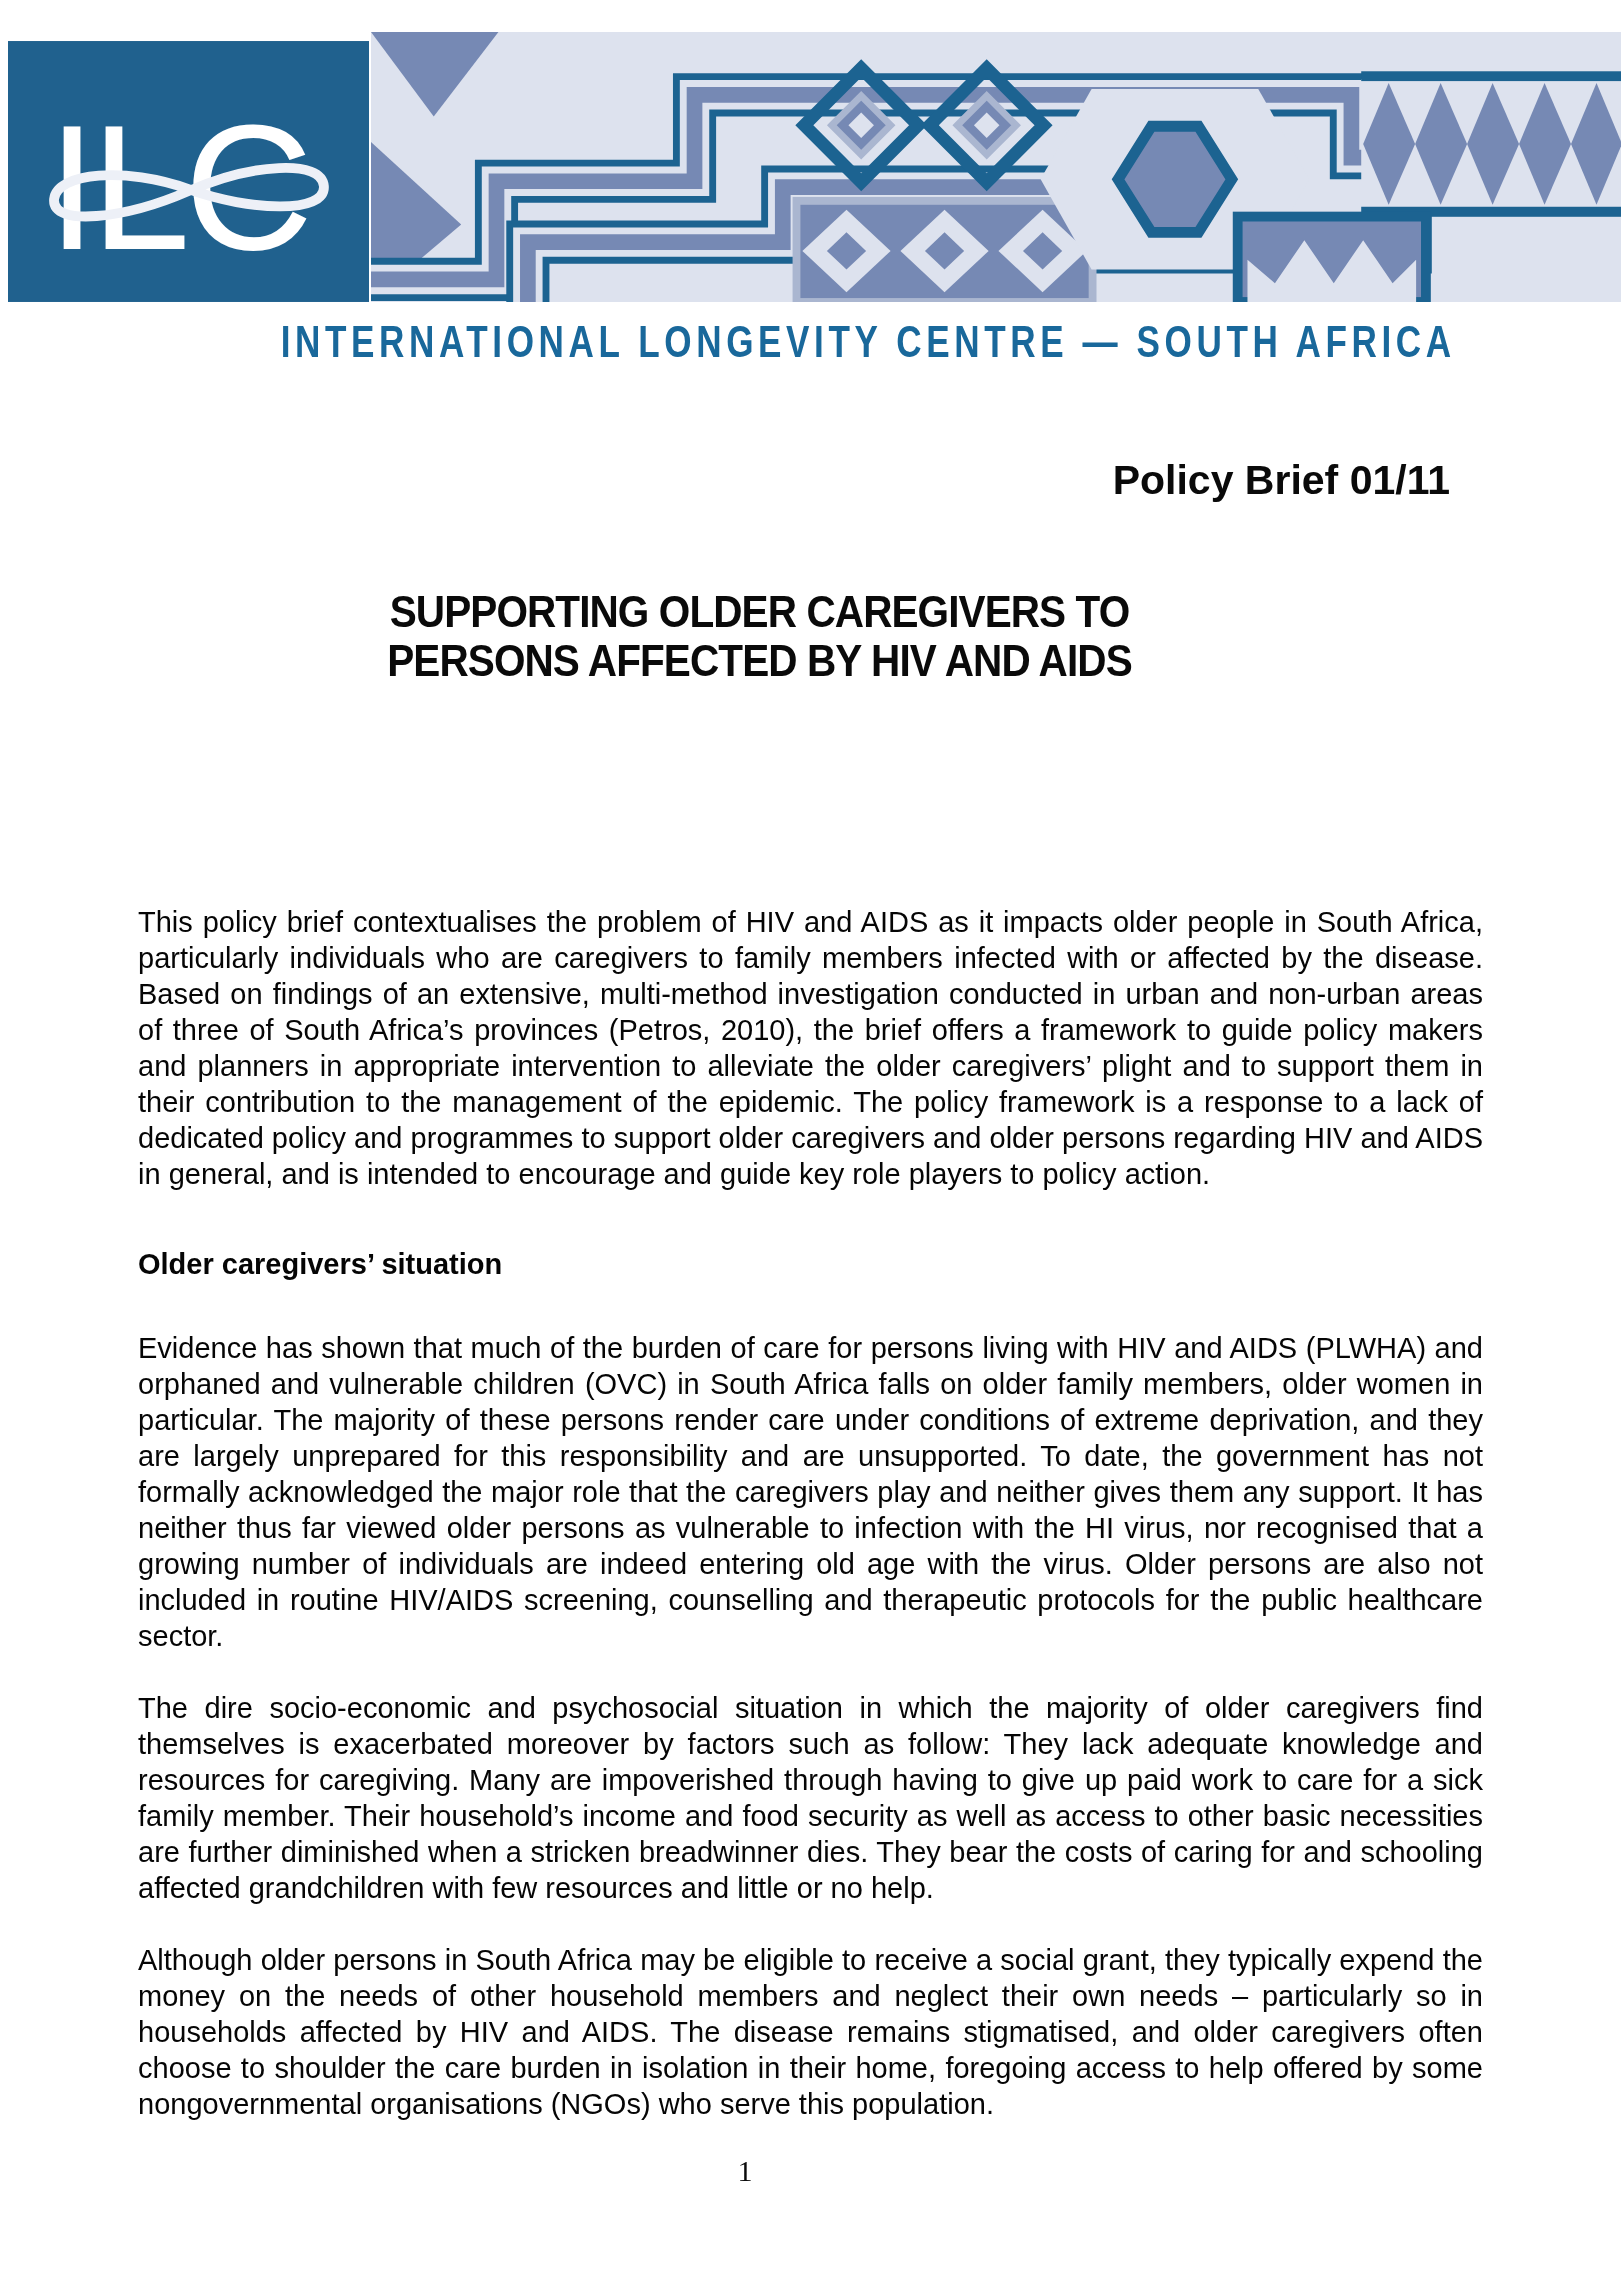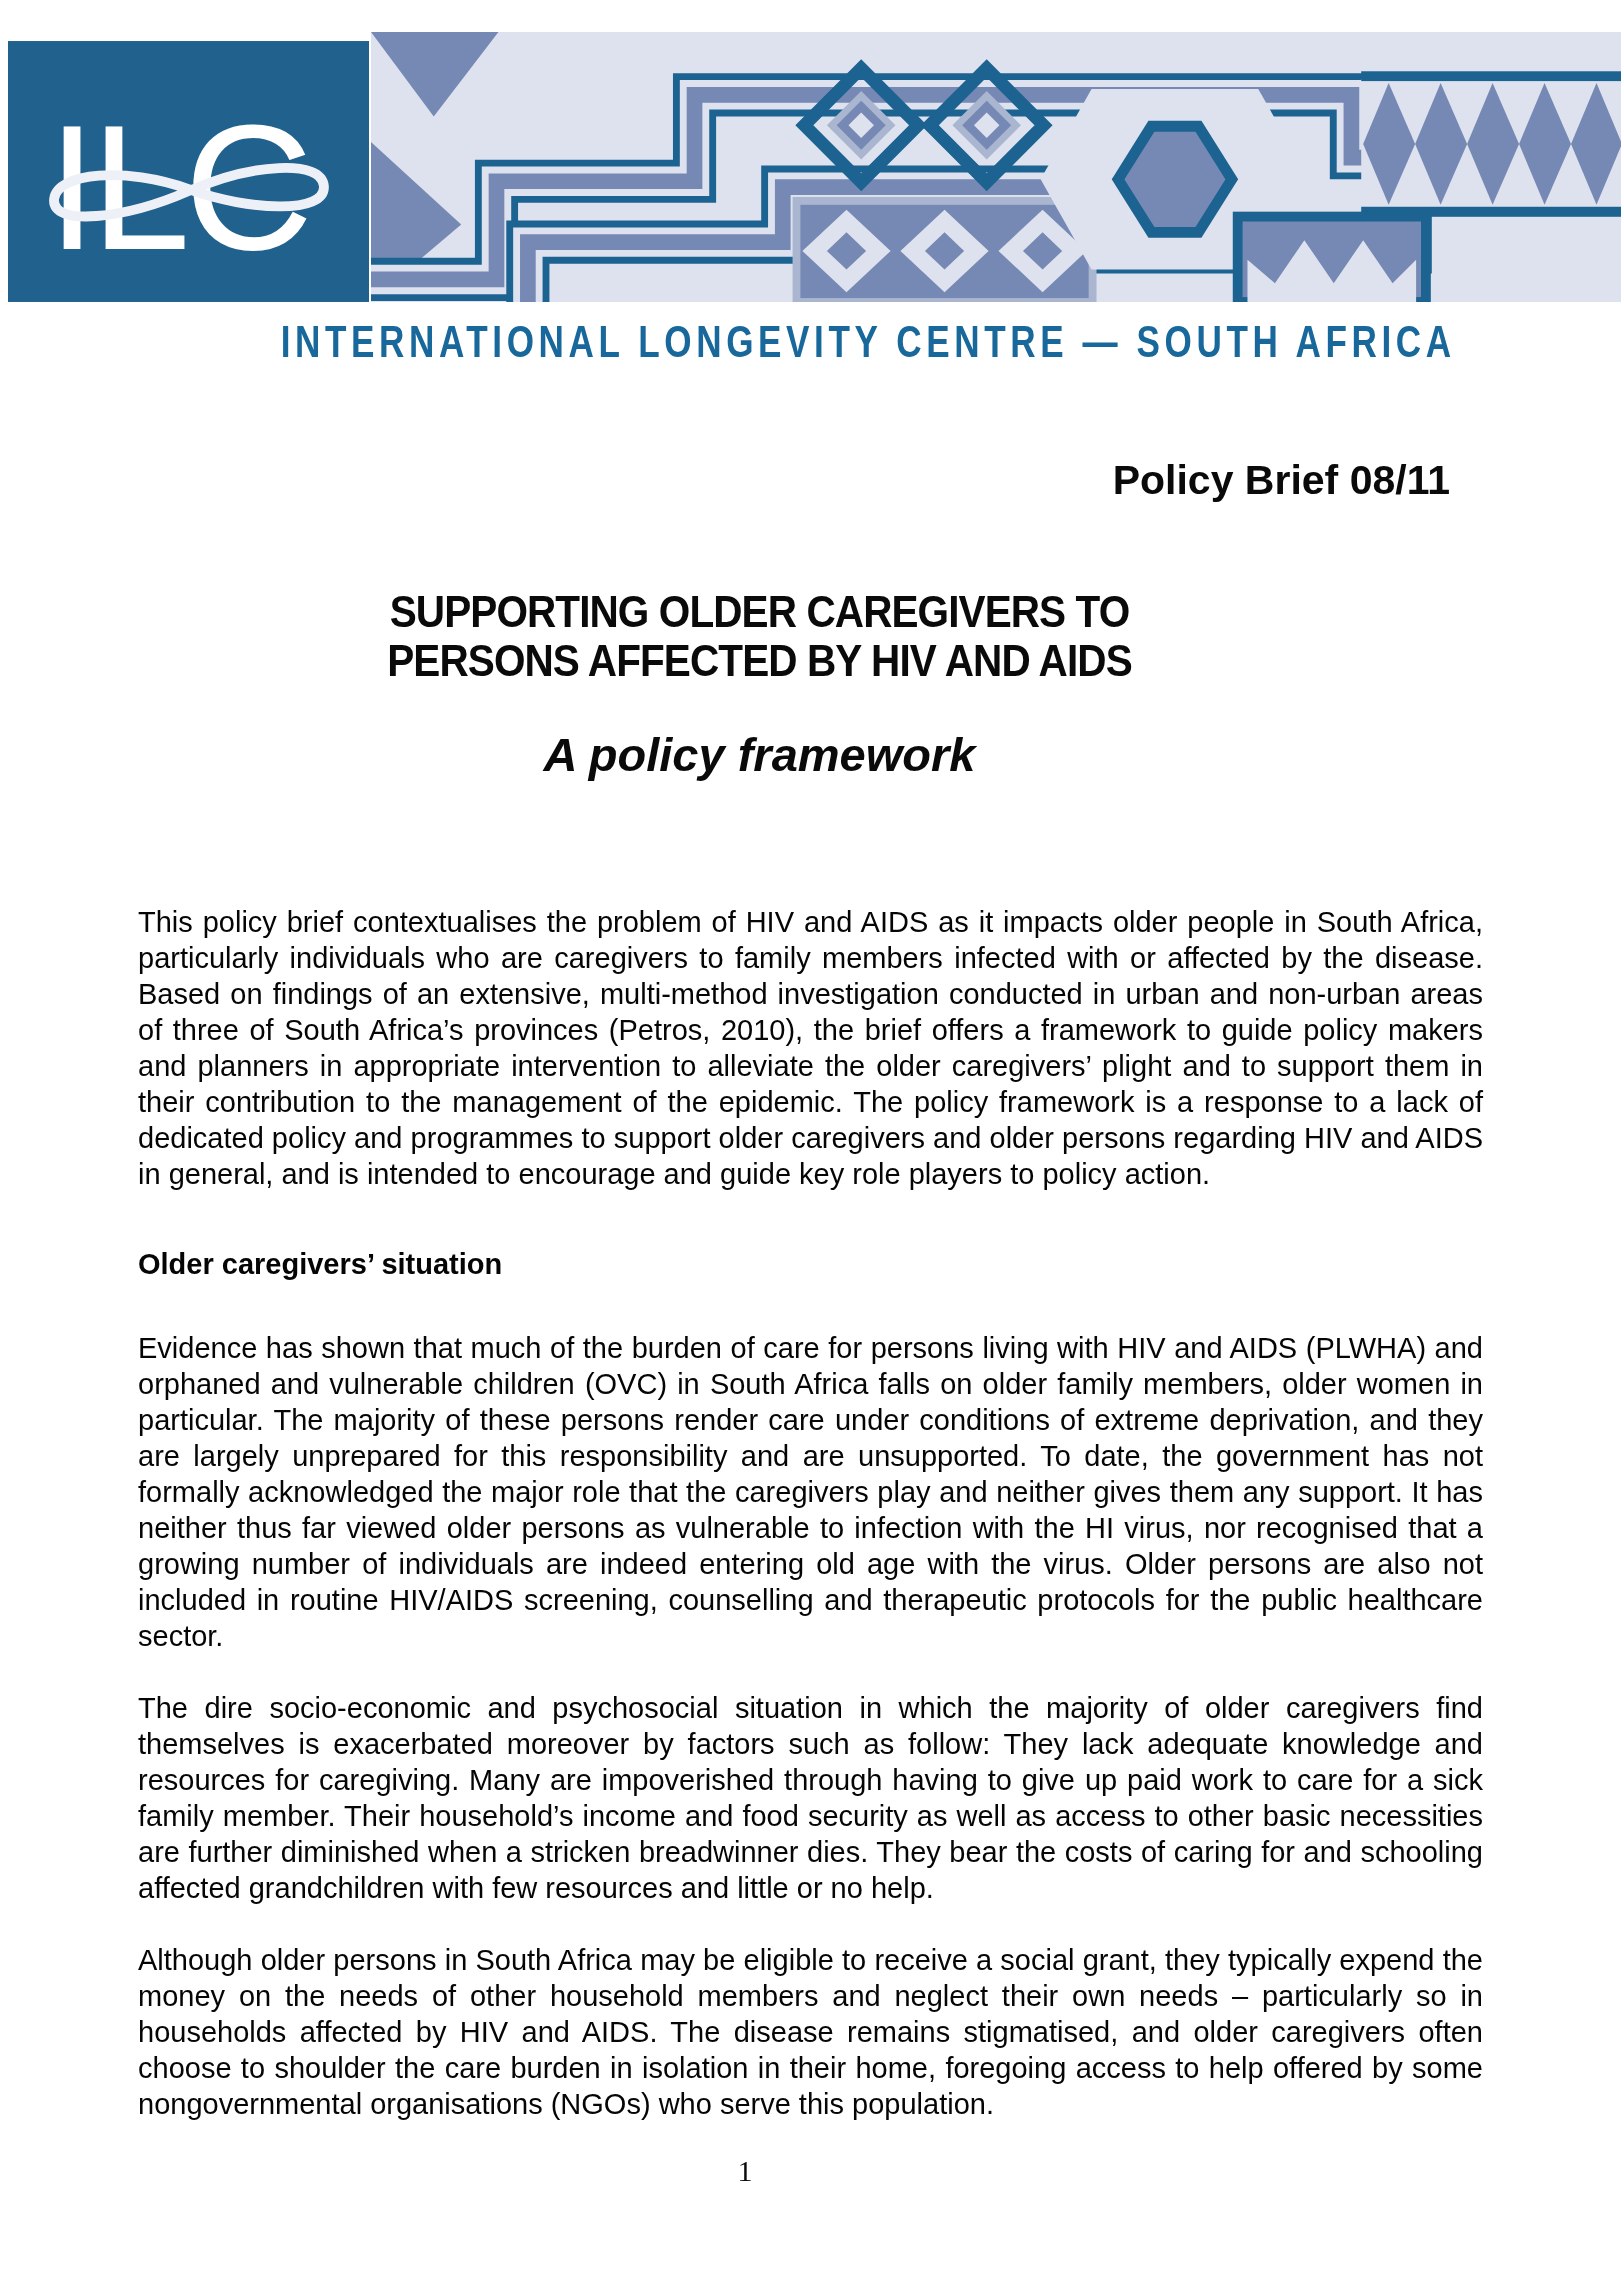--- a/index.html
+++ b/index.html
@@ -159,28 +159,27 @@
         <rect class="crown-frame" x="884" y="188" width="192" height="87"></rect>
         <polygon class="pl" points="894,275 894,232 922,256 952,212 982,256 1012,212 1042,256 1066,232 1066,275"></polygon>
       </g>
     </svg>
   </header>
 
   <div class="org-line-wrap">
     <div class="org-line">INTERNATIONAL LONGEVITY CENTRE — SOUTH AFRICA</div>
   </div>
 
-  <div class="brief-number">Policy Brief 08/11</div>
+  <div class="brief-number">Policy Brief 01/11</div>
 
   <h1 class="title">
     <span class="title-line">SUPPORTING OLDER CAREGIVERS TO</span>
     <span class="title-line">PERSONS AFFECTED BY HIV AND AIDS</span>
   </h1>
 
-  <div class="subtitle">A policy framework</div>
 
   <main class="body-col">
     <p>This policy brief contextualises the problem of HIV and AIDS as it impacts older people in South Africa, particularly individuals who are caregivers to family members infected with or affected by the disease. Based on findings of an extensive, multi-method investigation conducted in urban and non-urban areas of three of South Africa’s provinces (Petros, 2010), the brief offers a framework to guide policy makers and planners in appropriate intervention to alleviate the older caregivers’ plight and to support them in their contribution to the management of the epidemic. The policy framework is a response to a lack of dedicated policy and programmes to support older caregivers and older persons regarding HIV and AIDS in general, and is intended to encourage and guide key role players to policy action.</p>
     <h2>Older caregivers’ situation</h2>
     <p>Evidence has shown that much of the burden of care for persons living with HIV and AIDS (PLWHA) and orphaned and vulnerable children (OVC) in South Africa falls on older family members, older women in particular. The majority of these persons render care under conditions of extreme deprivation, and they are largely unprepared for this responsibility and are unsupported. To date, the government has not formally acknowledged the major role that the caregivers play and neither gives them any support. It has neither thus far viewed older persons as vulnerable to infection with the HI virus, nor recognised that a growing number of individuals are indeed entering old age with the virus. Older persons are also not included in routine HIV/AIDS screening, counselling and therapeutic protocols for the public healthcare sector.</p>
     <p>The dire socio-economic and psychosocial situation in which the majority of older caregivers find themselves is exacerbated moreover by factors such as follow: They lack adequate knowledge and resources for caregiving. Many are impoverished through having to give up paid work to care for a sick family member. Their household’s income and food security as well as access to other basic necessities are further diminished when a stricken breadwinner dies. They bear the costs of caring for and schooling affected grandchildren with few resources and little or no help.</p>
     <p>Although older persons in South Africa may be eligible to receive a social grant, they typically expend the money on the needs of other household members and neglect their own needs – particularly so in households affected by HIV and AIDS. The disease remains stigmatised, and older caregivers often choose to shoulder the care burden in isolation in their home, foregoing access to help offered by some nongovernmental organisations (NGOs) who serve this population.</p>
   </main>
 
   <div class="page-num-wrap">

